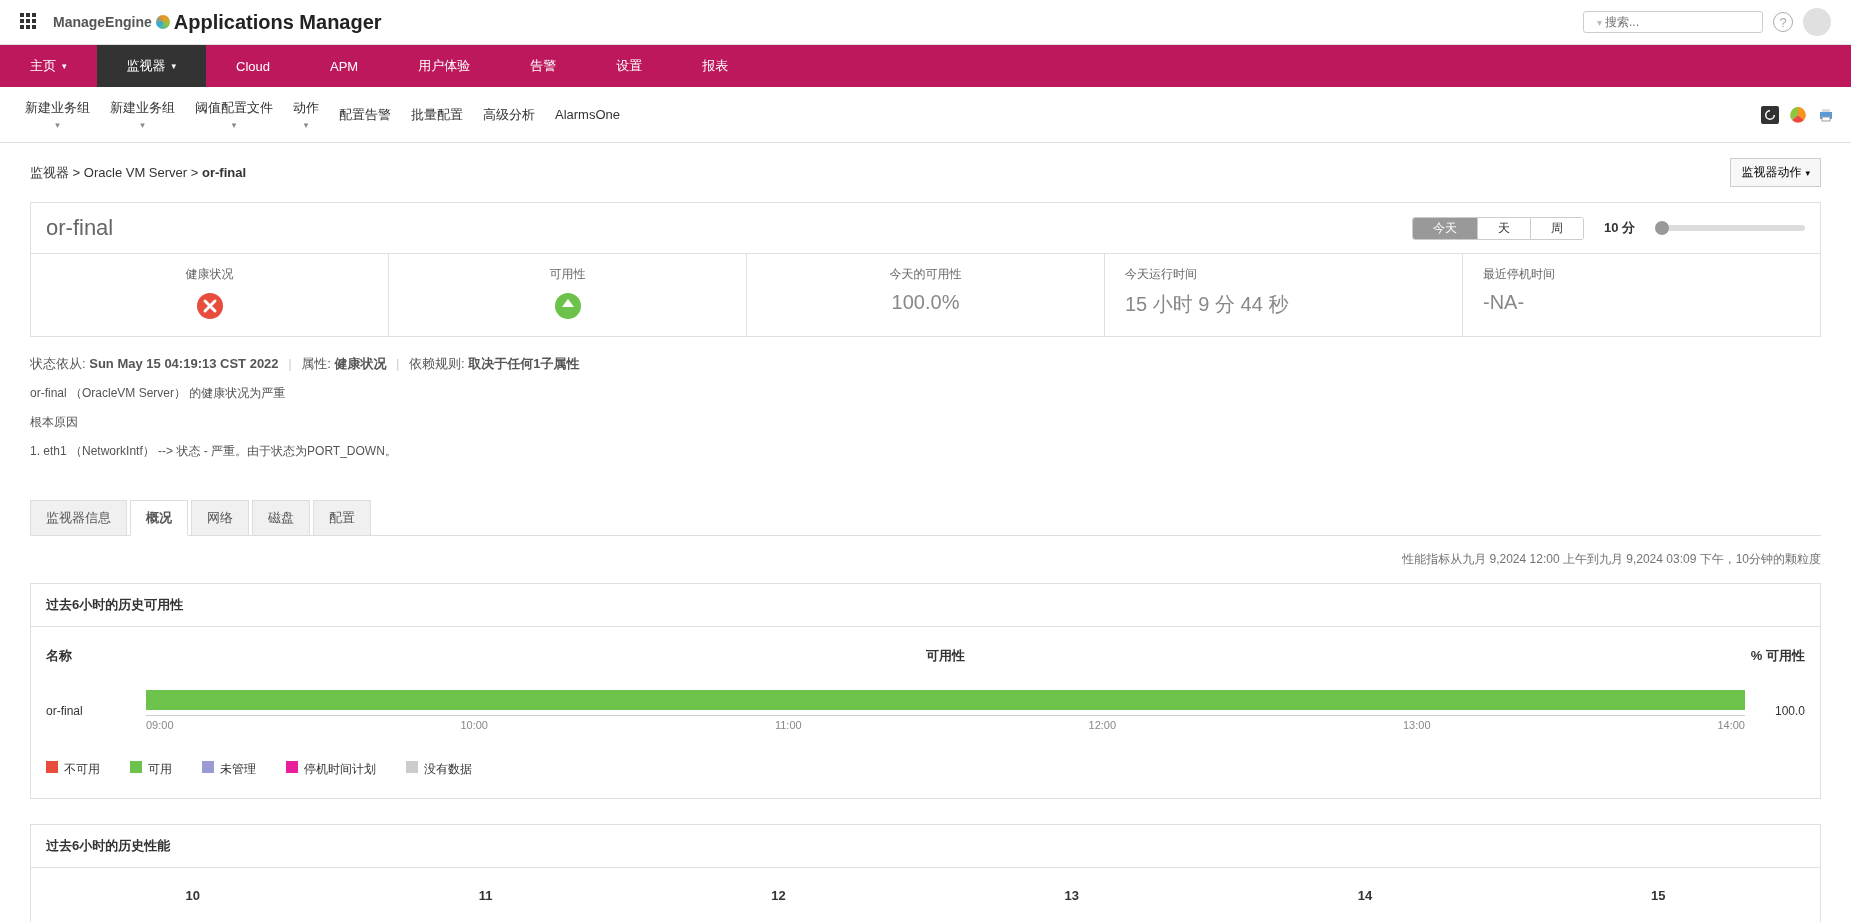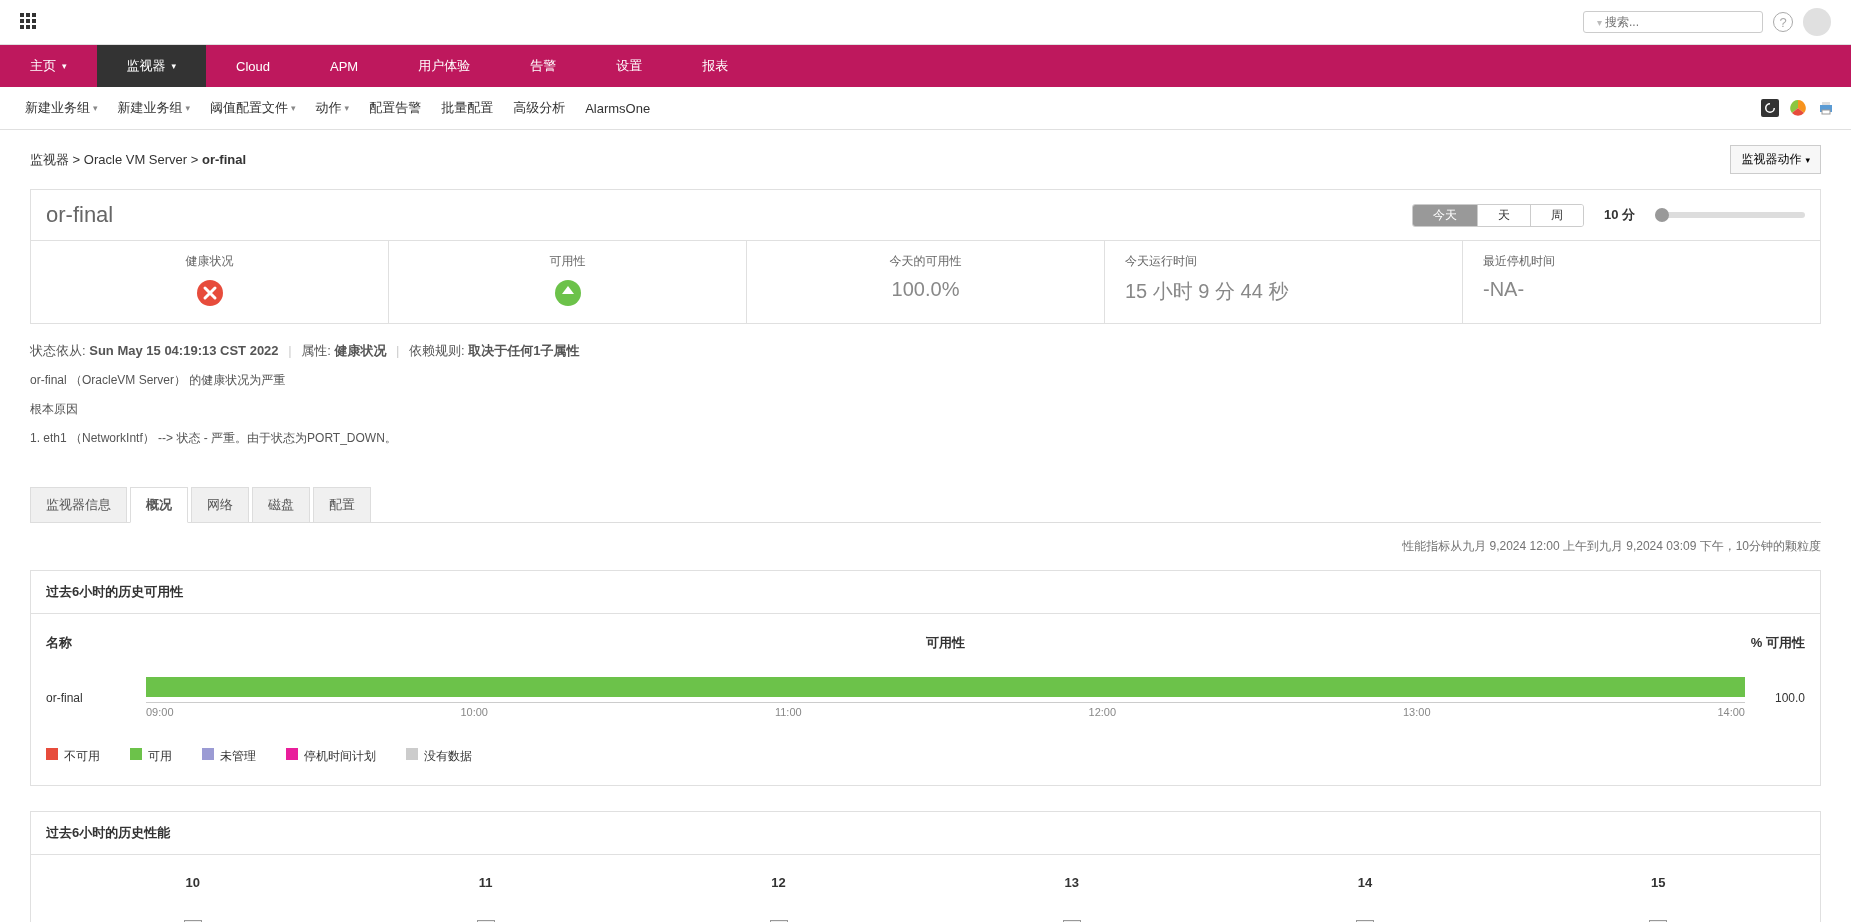--- a/index.html
+++ b/index.html
@@ -15,21 +15,21 @@
 .search-box { display: flex; align-items: center; border: 1px solid #ccc; border-radius: 3px; padding: 3px 8px; width: 180px; }
 .search-box svg { width: 12px; height: 12px; fill: #999; margin-right: 5px; }
 .search-box input { border: none; outline: none; font-size: 12px; flex: 1; }
 .help-icon { width: 20px; height: 20px; border: 1.5px solid #aaa; border-radius: 50%; display: flex; align-items: center; justify-content: center; color: #aaa; font-size: 13px; cursor: pointer; }
 .avatar { width: 28px; height: 28px; border-radius: 50%; background: #e0e0e0; }
 .main-nav { background: #be185d; display: flex; padding: 0; }
 .main-nav-item { color: #fff; padding: 12px 30px; font-size: 13px; cursor: pointer; display: flex; align-items: center; gap: 6px; }
 .main-nav-item.active { background: #333; }
 .main-nav-item .caret { font-size: 9px; }
 .sub-nav { display: flex; align-items: center; padding: 8px 15px; border-bottom: 1px solid #e0e0e0; font-size: 13px; background: #fff; }
-.sub-nav-item { padding: 4px 10px; cursor: pointer; color: #333; display: flex; align-items: center; gap: 3px; }
+.sub-nav-item { padding: 4px 10px; cursor: pointer; color: #333; display: flex; align-items: center; gap: 3px; flex-direction: column; }
 .sub-nav-item .caret { font-size: 9px; color: #888; }
 .sub-nav-right { margin-left: auto; display: flex; gap: 8px; align-items: center; }
 .tool-icon { width: 20px; height: 20px; cursor: pointer; display: flex; align-items: center; justify-content: center; }
 .content { padding: 15px 30px; }
 .breadcrumb-row { display: flex; align-items: center; margin-bottom: 15px; }
 .breadcrumb { font-size: 13px; color: #333; }
 .breadcrumb a { color: #333; text-decoration: none; }
 .breadcrumb .active { font-weight: bold; }
 .action-btn { margin-left: auto; border: 1px solid #ccc; background: #f7f7f7; padding: 5px 10px; font-size: 12px; cursor: pointer; display: flex; align-items: center; gap: 4px; }
 .title-row { display: flex; align-items: center; border: 1px solid #e0e0e0; border-bottom: none; padding: 12px 15px; }
@@ -91,20 +91,25 @@
       <span></span>
       <span></span>
       <span></span>
       <span></span>
       <span></span>
       <span></span>
       <span></span>
       <span></span>
       <span></span>
     </div>
+  <div class="logo-wrap">
+    <span class="logo-text1">ManageEngine</span>
+    <span class="logo-swirl"></span>
+    <span class="logo-text2">Applications Manager</span>
+  </div>
   <div class="top-right">
     <div class="search-box">
       <svg viewBox="0 0 16 16">
           <circle cx="7" cy="7" r="5" fill="none" stroke="#999" stroke-width="1.5"></circle>
           <line x1="11" y1="11" x2="15" y2="15" stroke="#999" stroke-width="1.5"></line>
         </svg>
       <span style="color:#bbb;font-size:10px;margin-right:3px;">▾</span>
       <input type="text" placeholder="搜索..." style="">
     </div>
     <div class="help-icon">?</div>

